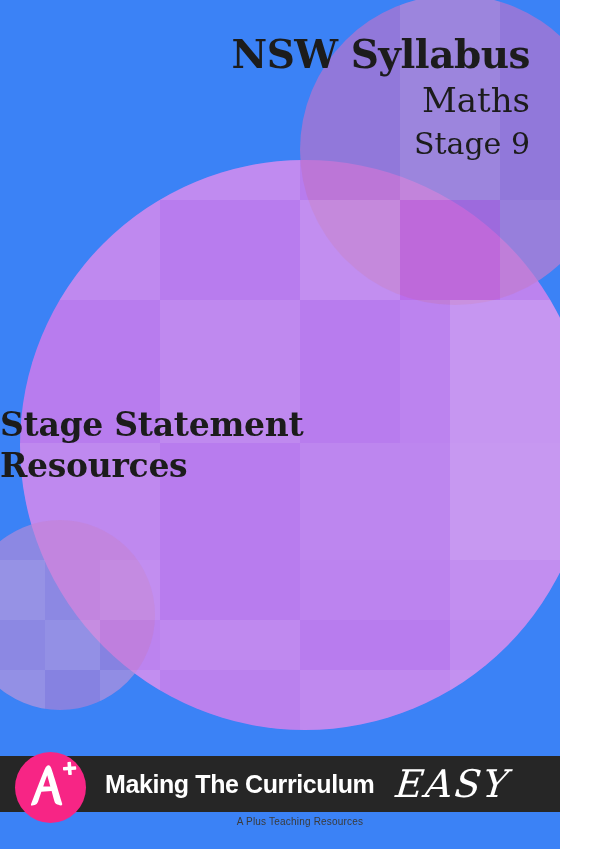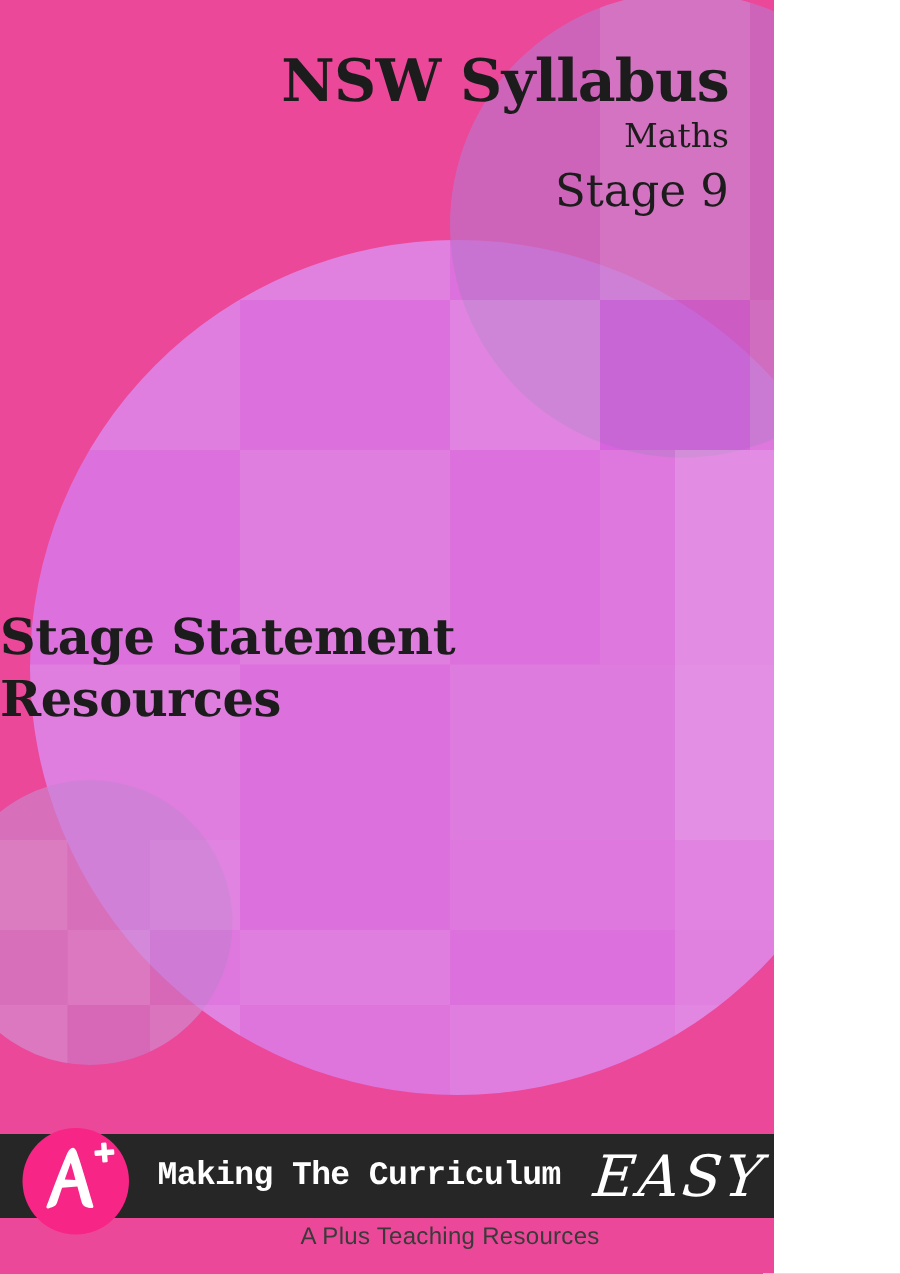--- a/index.html
+++ b/index.html
@@ -8,23 +8,23 @@
     padding: 0;
     background: #ffffff;
   }
   body {
     font-family: "Liberation Sans", sans-serif;
   }
 
   
   #cover {
     position: relative;
-    width: 516px;
+    width: 560px;
     height: 849px;
-    background: #ec4899;
+    background: #3b82f6;
     overflow: hidden;
   }
 
   
   .art-layer {
     position: absolute;
     inset: 0;
     width: 600px;
     height: 849px;
     pointer-events: none;
@@ -43,21 +43,21 @@
     font-weight: bold;
     font-size: 39px;
     line-height: 1.04;
     color: #1c1c1c;
     letter-spacing: -0.5px;
     white-space: nowrap;
   }
   .title-sub {
     font-family: "DejaVu Serif", "Liberation Serif", serif;
     font-weight: normal;
-    font-size: 22px;
+    font-size: 34px;
     line-height: 1.3;
     color: #1c1c1c;
     margin-top: 3px;
     white-space: nowrap;
   }
   .title-sub2 {
     font-family: "DejaVu Serif", "Liberation Serif", serif;
     font-weight: normal;
     font-size: 30px;
     line-height: 1.3;
@@ -113,23 +113,23 @@
     position: absolute;
     left: 105px;
     top: 6px;
     height: 56px;
     width: 490px;
     display: flex;
     align-items: center;
     justify-content: flex-start;
   }
   .brand-main {
-    font-family: Liberation Mono, monospace;
-    font-weight: bold;
-    font-size: 22px;
+    font-family: Liberation Sans, sans-serif;
+    font-weight: bold;
+    font-size: 25px;
     color: #ffffff;
     letter-spacing: -0.4px;
     white-space: nowrap;
     line-height: 1;
   }
   .brand-easy {
     font-family: "DejaVu Serif", "Liberation Serif", serif;
     font-style: italic;
     font-weight: normal;
     font-size: 38px;
@@ -158,21 +158,21 @@
     height: 71px;
     z-index: 4;
   }
   .tagline {
     position: absolute;
     left: 0;
     top: 66px;
     width: 600px;
     text-align: center;
     font-family: "Liberation Sans", sans-serif;
-    font-size: 16px;
+    font-size: 10px;
     color: #3a3a3a;
     letter-spacing: 0.2px;
   }
 </style>
 </head>
 <body>
 
 <div id="cover">
 
   <svg class="art-layer" viewBox="0 0 600 849" width="600" height="849" xmlns="http://www.w3.org/2000/svg">

